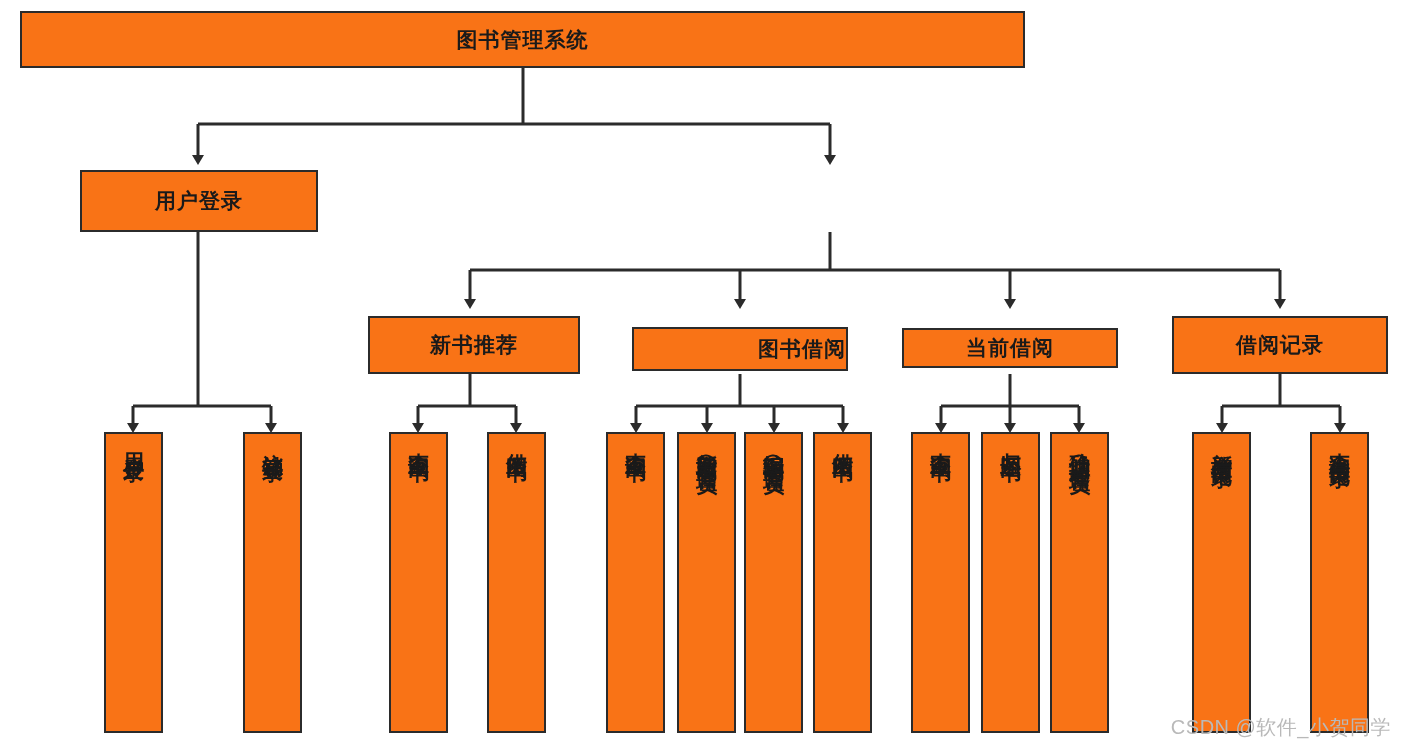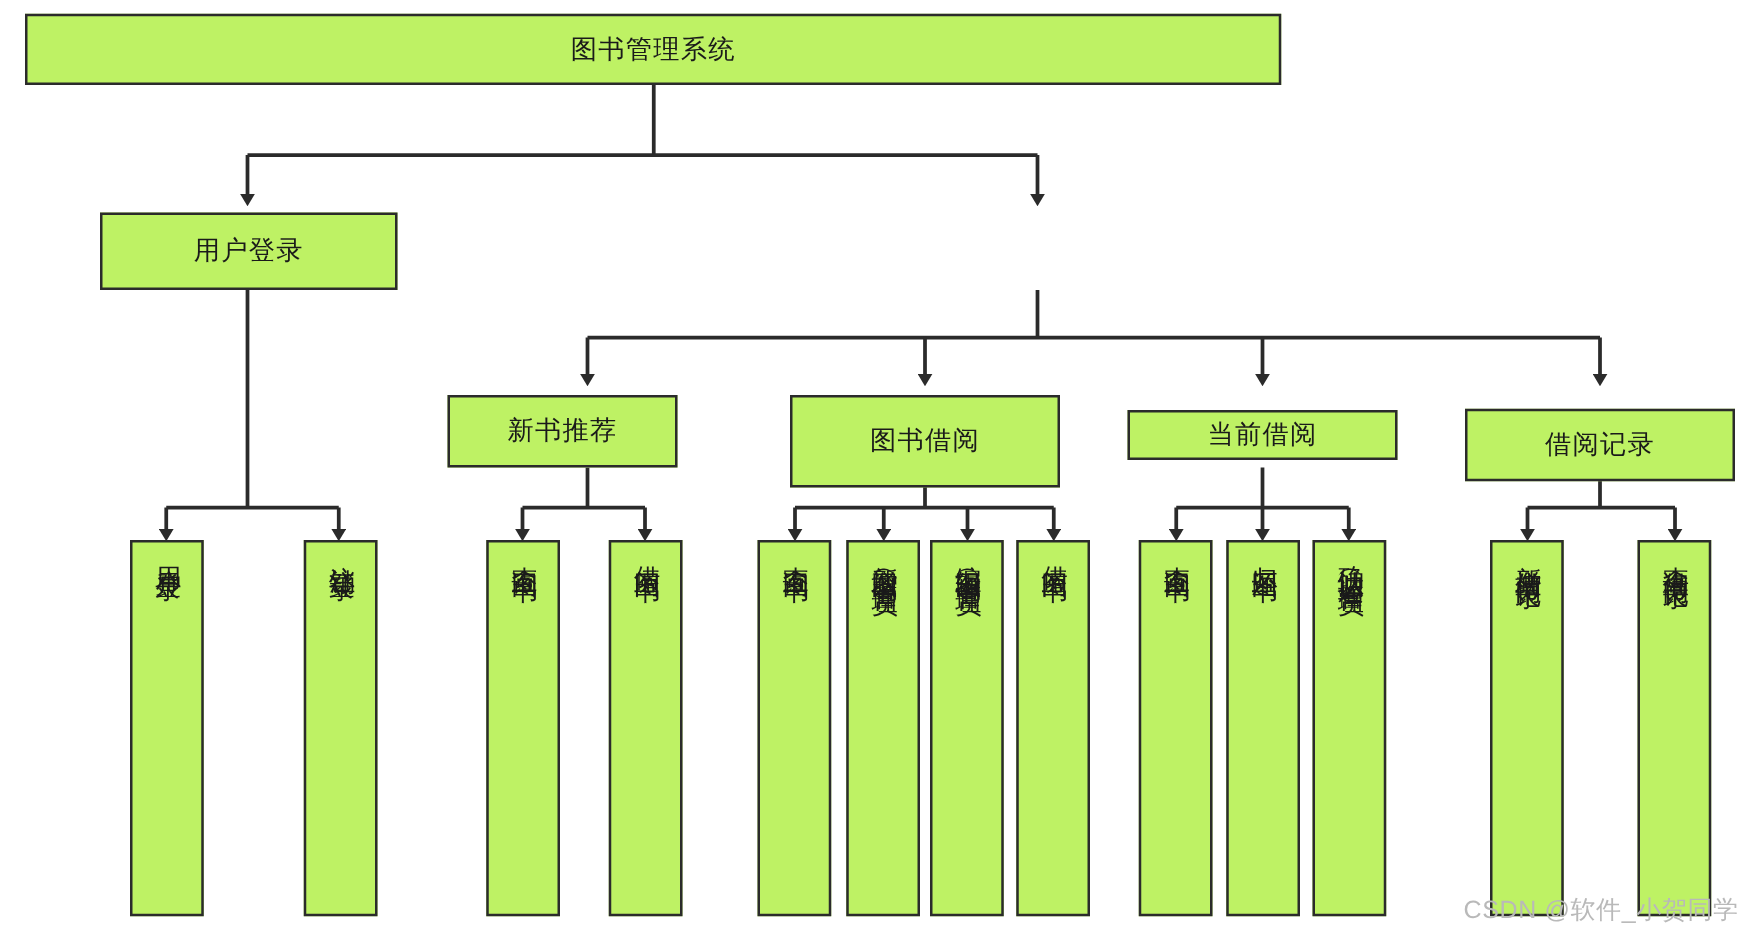--- a/index.html
+++ b/index.html
@@ -22,26 +22,27 @@
   svg#tree-svg {
     position: absolute;
     left: 0;
     top: 0;
     width: 1405px;
     height: 747px;
   }
   .node-box {
     position: absolute;
     box-sizing: border-box;
-    background: #bef264;
+    background: #f97316;
     border: 2px solid #2b2b2b;
     display: flex;
     align-items: center;
     justify-content: center;
     color: #1a1a1a;
+    font-weight: bold;
   }
   .node-h {
     font-size: 21px;
     line-height: 1.2;
     letter-spacing: 1px;
   }
   .node-root {
     font-size: 21px;
   }
   .node-v {
@@ -127,30 +128,30 @@
   </svg>
 
   <div class="node-box node-h node-root" style="left:20px; top:11px; width:1005px; height:57px;">
     <span>图书管理系统</span>
   </div>
 
   <div class="node-box node-h" style="left:80px; top:170px; width:238px; height:62px;">
     <span>用户登录</span>
   </div>
 
-  <div class="node-box node-h" style="left:358px; top:316px; width:184px; height:58px;text-align:right;">
+  <div class="node-box node-h" style="left:368px; top:316px; width:212px; height:58px;text-align:right;">
     <span>新书推荐</span>
   </div>
-  <div class="node-box node-h" style="left:632px; top:316px; width:216px; height:74px;">
+  <div class="node-box node-h" style="left:632px; top:327px; width:216px; height:44px;justify-content:flex-end;">
     <span>图书借阅</span>
   </div>
   <div class="node-box node-h" style="left:902px; top:328px; width:216px; height:40px;text-align:center;">
     <span>当前借阅</span>
   </div>
-  <div class="node-box node-h" style="left:1172px; top:316px; width:216px; height:58px;margin-top:11px;">
+  <div class="node-box node-h" style="left:1172px; top:316px; width:216px; height:58px;">
     <span>借阅记录</span>
   </div>
 
   <div class="node-box node-v" style="left:104px; top:432px; width:59px; height:301px;">
     <span>用户登录</span>
   </div>
   <div class="node-box node-v" style="left:243px; top:432px; width:59px; height:301px;">
     <span>注销登录</span>
   </div>
 

